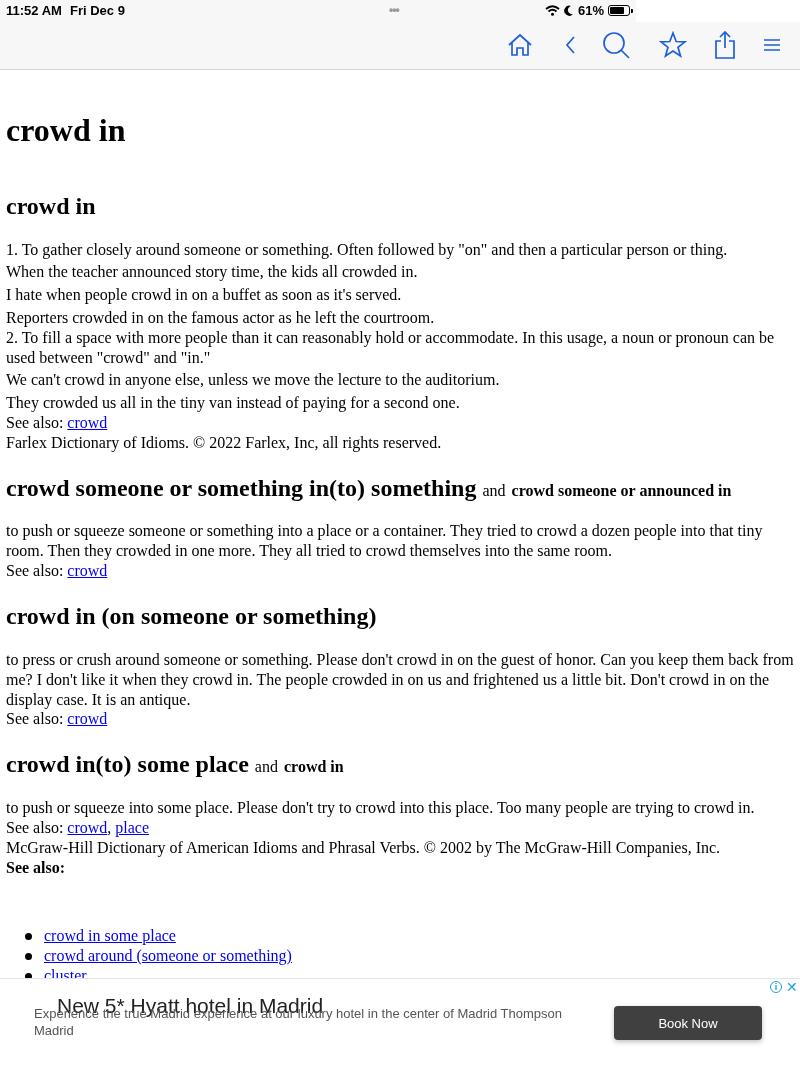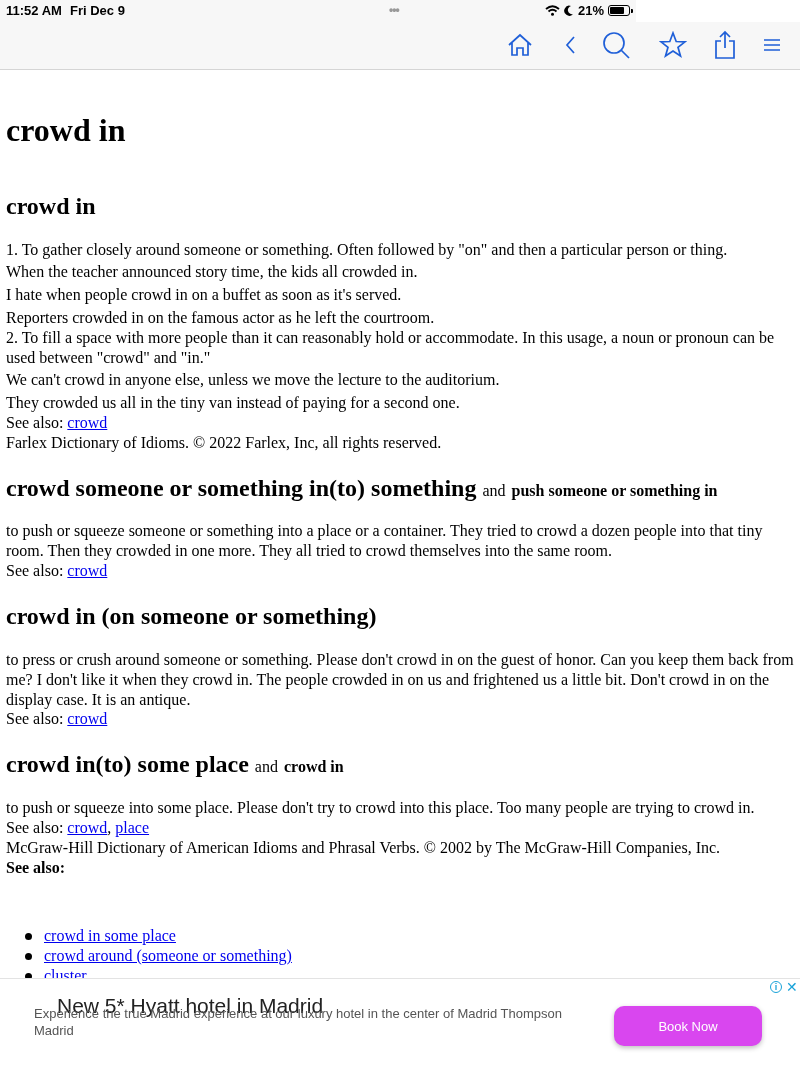--- a/index.html
+++ b/index.html
@@ -30,43 +30,43 @@
   .block { position: absolute; left: 0; right: 0; }
 
   ul.seealso { list-style: none; }
   ul.seealso li { position: relative; padding-left: 38px; font-size: 16px; line-height: 20px; }
   ul.seealso li:before { content: ""; position: absolute; left: 19px; top: 7px; width: 7px; height: 7px; border-radius: 50%; background: #000; }
 
   .ad { position: absolute; left: 0; top: 978px; width: 800px; height: 89px; background: #fff; border-top: 1px solid #e3e3e3;
     font-family: "Liberation Sans", sans-serif; }
   .ad .headline { position: absolute; left: 13px; top: 15px; font-size: 21px; color: #222; margin-left: 44px; }
   .ad .desc { position: absolute; left: 13px; top: 26px; width: 570px; font-size: 13px; line-height: 17px; color: #555; margin-left: 21px; }
-  .ad .book { position: absolute; left: 614px; top: 27px; width: 148px; height: 40px; background: #d946ef; color: #fff;
-    border-radius: 10px; font-size: 13px; display: flex; align-items: center; justify-content: center; box-shadow: 0 2px 5px rgba(0,0,0,0.25); }
+  .ad .book { position: absolute; left: 614px; top: 27px; width: 148px; height: 34px; background: #404040; color: #fff;
+    border-radius: 4px; font-size: 13px; display: flex; align-items: center; justify-content: center; box-shadow: 0 2px 5px rgba(0,0,0,0.25); }
   .ad .info { position: absolute; left: 770px; top: 2px; width: 12px; height: 12px; border: 1.3px solid #1aa3d9; border-radius: 50%;
     color: #1aa3d9; font-size: 9px; display: flex; align-items: center; justify-content: center; font-weight: bold; }
   .ad .close { position: absolute; left: 786px; top: 0px; color: #1aa3d9; font-size: 14px; }
 </style>
 </head>
 <body>
 
 <div class="statusbar">
   <span class="time">11:52 AM</span>
   <span class="date">Fri Dec 9</span>
   <span class="dots">•••</span>
   <div class="right">
     <svg width="15" height="11" viewBox="0 0 15 11">
         <path d="M1 4 Q7.5 -1.5 14 4" stroke="#000" stroke-width="1.8" fill="none"></path>
         <path d="M3.5 6.5 Q7.5 3 11.5 6.5" stroke="#000" stroke-width="1.8" fill="none"></path>
         <circle cx="7.5" cy="9.3" r="1.5" fill="#000"></circle>
       </svg>
     <svg width="10" height="11" viewBox="0 0 10 11">
         <path d="M7 1 A5 5 0 1 0 9 9 A4 4 0 0 1 7 1Z" fill="#000"></path>
       </svg>
-    <span>21%</span>
+    <span>61%</span>
     <div class="battery">
         <div class="fill"></div>
       </div>
   </div>
 </div>
 
 <div class="toolbar">
   <div class="tb-icon" style="left:505px">
     <svg width="26" height="26" viewBox="0 0 26 26">
         <path d="M2 13 L13 3 L24 13 M5 11 V23 H10 V16 H16 V23 H21 V11"></path>
@@ -112,21 +112,21 @@
   <div class="block p" style="top:300px">We can't crowd in anyone else, unless we move the lecture to the auditorium.</div>
   <div class="block p" style="top:323px">They crowded us all in the tiny van instead of paying for a second one.</div>
   <div class="block p" style="top:343px">
     <span>See also: </span><a>crowd</a>
   </div>
   <div class="block p" style="top:363px">Farlex Dictionary of Idioms. © 2022 Farlex, Inc, all rights reserved.</div>
 
   <h2 class="block" style="top:405px">
     <span>crowd someone or something in(to) something</span>
     <span class="and">and</span>
-    <span class="alt">push someone or something in</span>
+    <span class="alt">crowd someone or announced in</span>
   </h2>
   <div class="block p" style="top:451px">to push or squeeze someone or something into a place or a container. They tried to crowd a dozen people into that tiny room. Then they crowded in one more. They all tried to crowd themselves into the same room.</div>
   <div class="block p" style="top:491px">
     <span>See also: </span><a>crowd</a>
   </div>
 
   <h2 class="block" style="top:533px">crowd in (on someone or something)</h2>
   <div class="block p" style="top:580px">to press or crush around someone or something. Please don't crowd in on the guest of honor. Can you keep them back from me? I don't like it when they crowd in. The people crowded in on us and frightened us a little bit. Don't crowd in on the display case. It is an antique.</div>
   <div class="block p" style="top:639px">
     <span>See also: </span><a>crowd</a>

